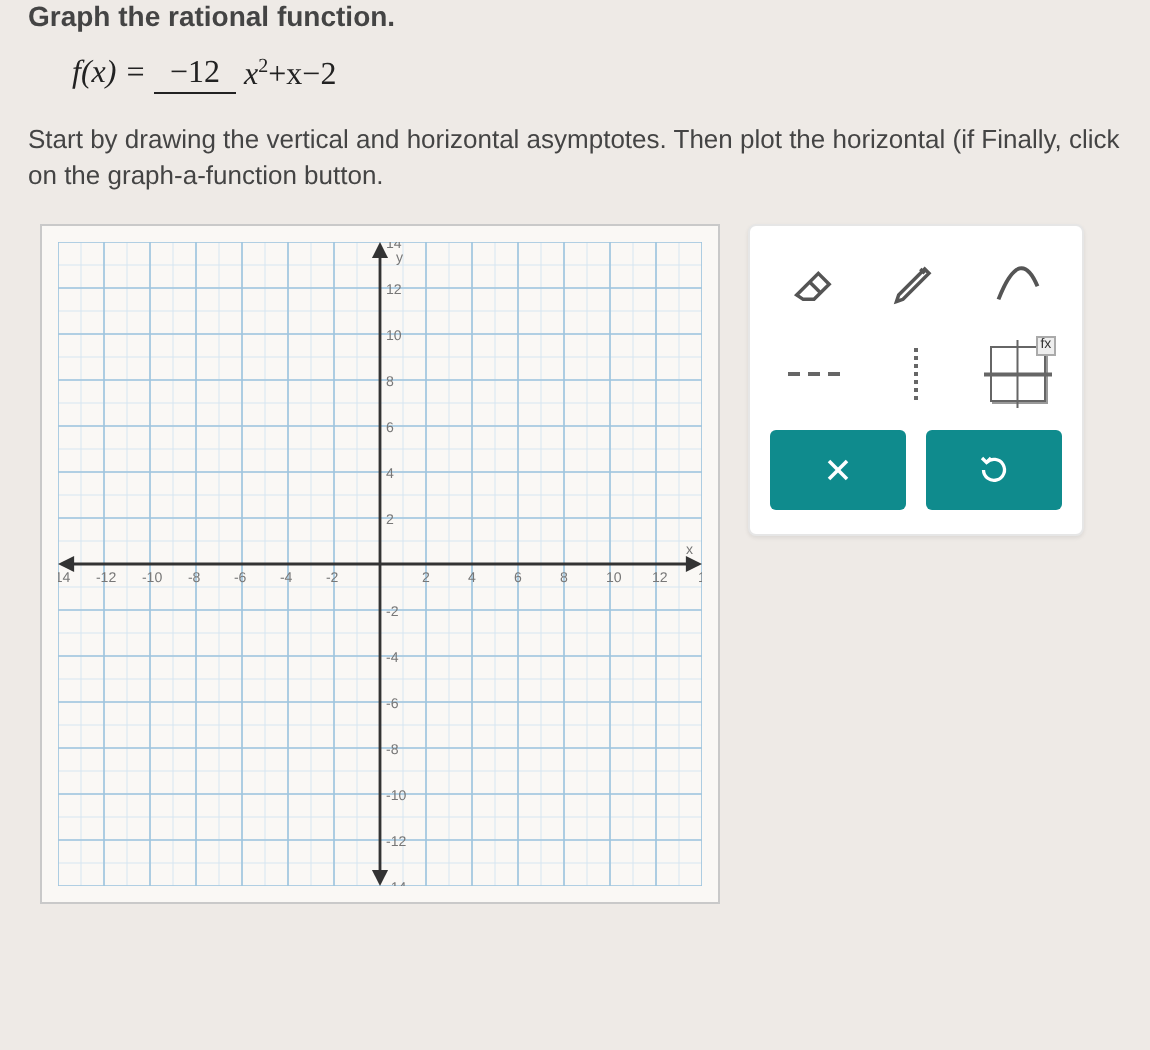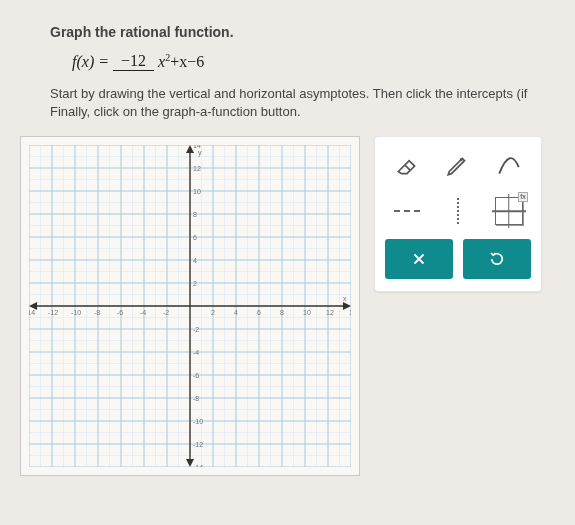--- a/index.html
+++ b/index.html
@@ -6,37 +6,36 @@
   body {
     font-family: Arial, Helvetica, sans-serif;
     background: #eeeae6;
     width: 575px;
     height: 525px;
     overflow: hidden;
     color: #333;
     position: relative;
   }
   .question {
-    padding: 24px 14px 6px 14px;
-    margin-left: 36px;
+    padding: 0 14px 6px 14px;
   }
   .prompt {
     font-weight: bold;
     font-size: 14px;
     color: #444;
     margin-bottom: 12px;
   }
   .formula {
     font-family: "Times New Roman", serif;
     font-style: italic;
     font-size: 16px;
     color: #222;
     margin: 6px 0 14px 22px;
     display: flex;
-    align-items: center;
+    align-items: flex-start;
   }
   .frac {
     display: inline-flex;
     flex-direction: row;
     align-items: center;
     font-style: normal;
     margin-left: 4px;
   }
   .frac .num { border-bottom: 1.2px solid #222; padding: 0 8px; }
   .frac .den { padding: 0 4px; }
@@ -152,26 +151,26 @@
 <body>
 
 <div class="question">
   <div class="prompt">Graph the rational function.</div>
 
   <div class="formula">
     <span>f(x) =</span>
     <span class="frac">
       <span class="num">−12</span>
       <span class="den">
-        <span class="it">x</span><span class="sup">2</span><span>+x−6</span>
+        <span class="it">x</span><span class="sup">2</span><span>+x−2</span>
       </span>
     </span>
   </div>
 
-  <div class="instructions">Start by drawing the vertical and horizontal asymptotes. Then click the intercepts (if Finally, click on the graph-a-function button.</div>
+  <div class="instructions">Start by drawing the vertical and horizontal asymptotes. Then plot the horizontal (if Finally, click on the graph-a-function button.</div>
 </div>
 
 <div class="workspace">
   <div class="graph-box">
     <svg class="graph-inner" viewBox="0 0 320 320">
       <g class="gridlines">
 
         <g id="subgrid">
             <line x1="0" y1="0" x2="0" y2="320" class="light"></line>
             <line x1="0" y1="320" x2="320" y2="320" class="light"></line>

